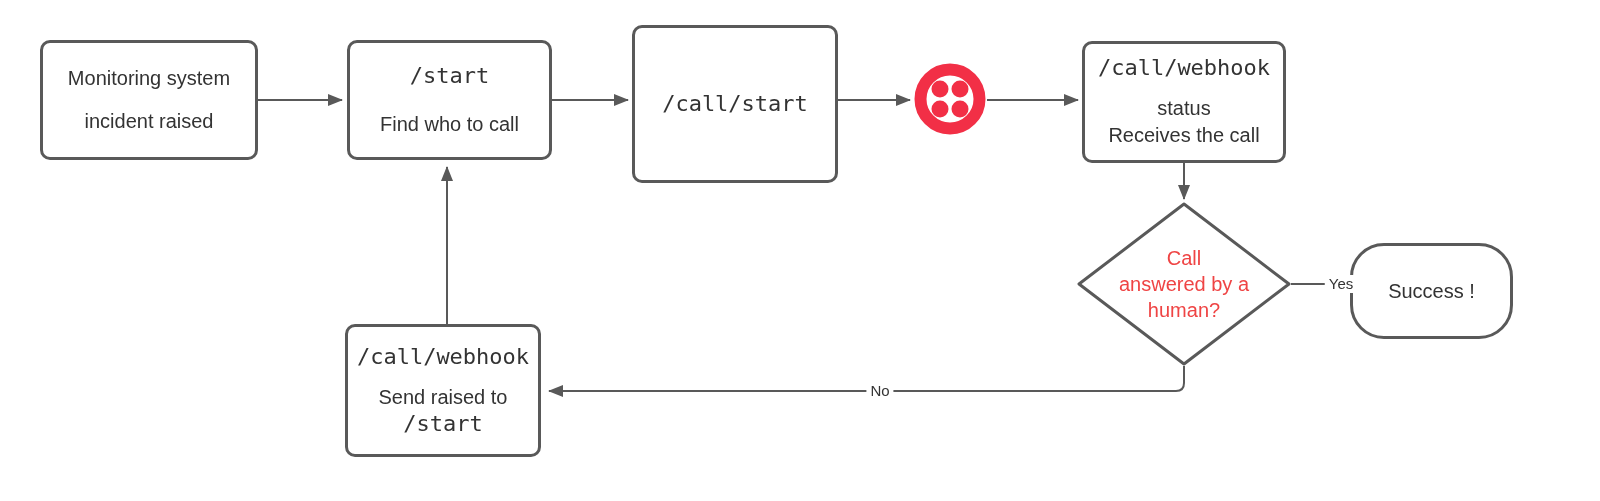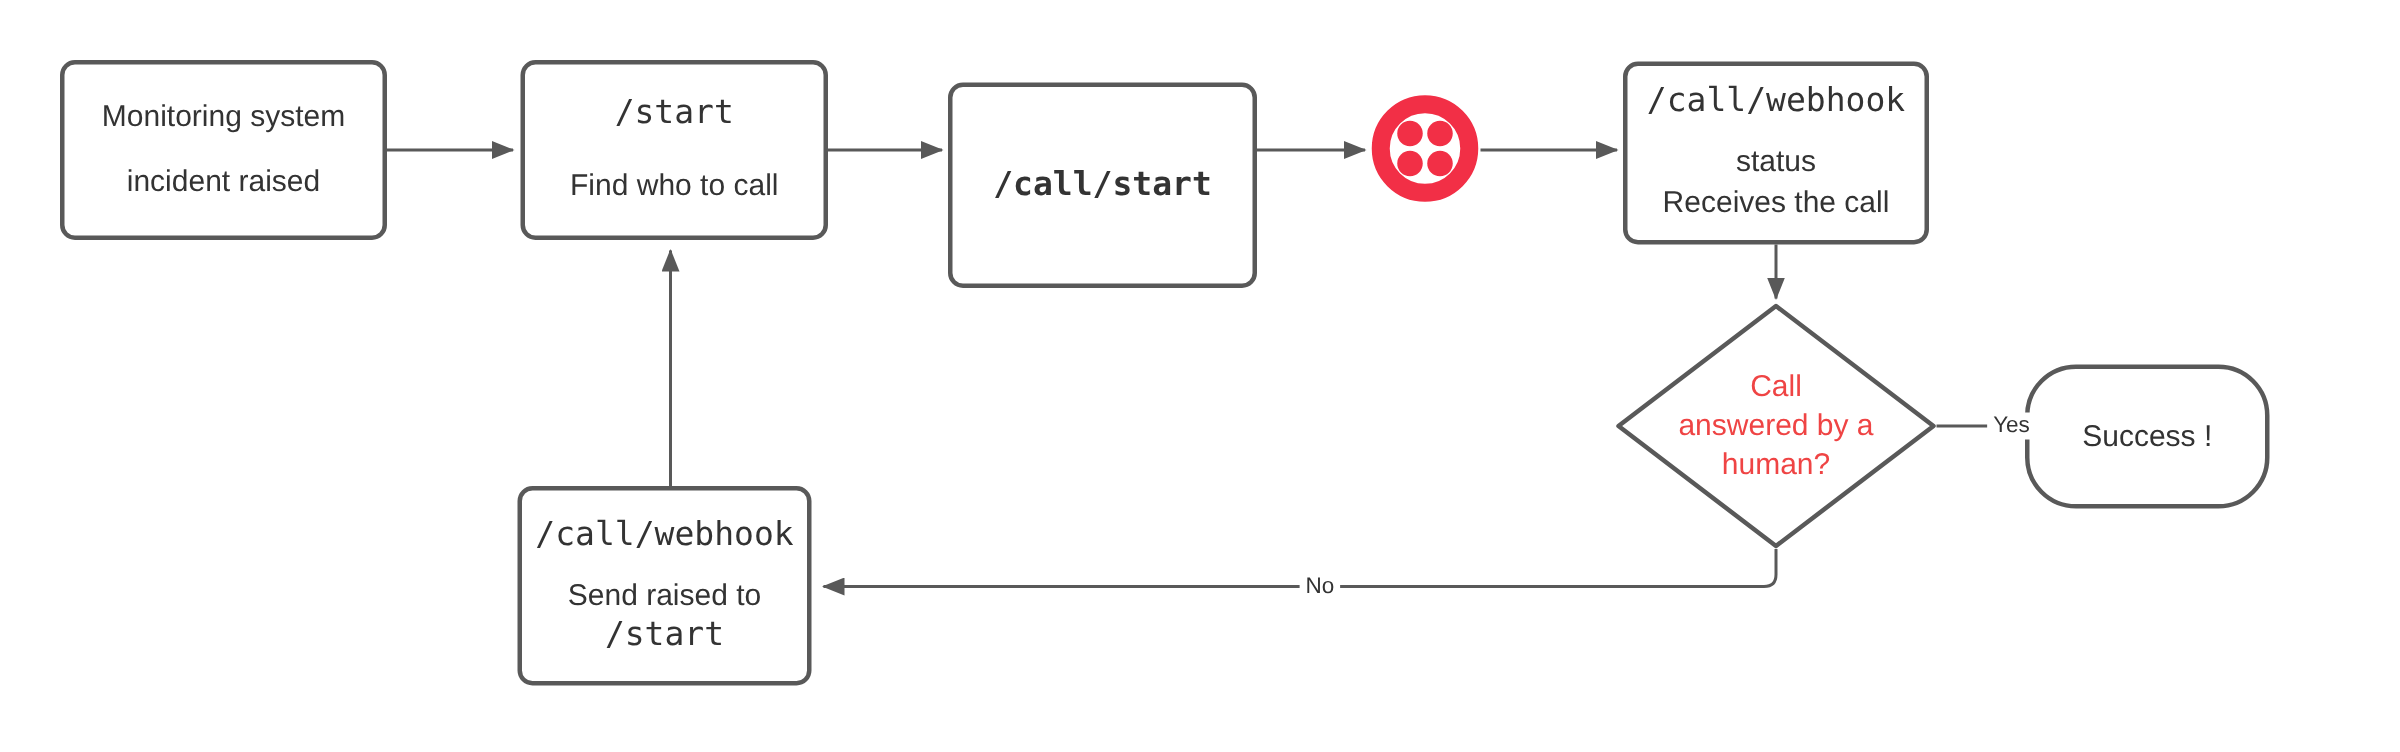--- a/index.html
+++ b/index.html
@@ -114,21 +114,21 @@
   <div class="node gap-lg" style="left:40px; top:40px; width:218px; height:120px;gap:16px;">
     <span class="para">Monitoring system</span>
     <span class="para">incident raised</span>
   </div>
 
   <div class="node gap-md" style="left:347px; top:40px; width:205px; height:120px;">
     <span class="para mono">/start</span>
     <span class="para">Find who to call</span>
   </div>
 
-  <div class="node gap-sm" style="left:632px; top:55px; width:206px; height:137px;font-weight:bold;">
+  <div class="node gap-sm" style="left:632px; top:25px; width:206px; height:158px;">
     <span class="para mono">/call/start</span>
   </div>
 
   <svg class="twilio-logo" viewBox="0 0 72 72" xmlns="http://www.w3.org/2000/svg">
     <circle cx="36" cy="36" r="29.5" fill="#ffffff" stroke-width="12" stroke="#F22F46"></circle>
     <circle cx="26" cy="26" r="8.5" fill="#F22F46"></circle>
     <circle cx="46" cy="26" r="8.5" fill="#F22F46"></circle>
     <circle cx="26" cy="46" r="8.5" fill="#F22F46"></circle>
     <circle cx="46" cy="46" r="8.5" fill="#F22F46"></circle>
   </svg>

